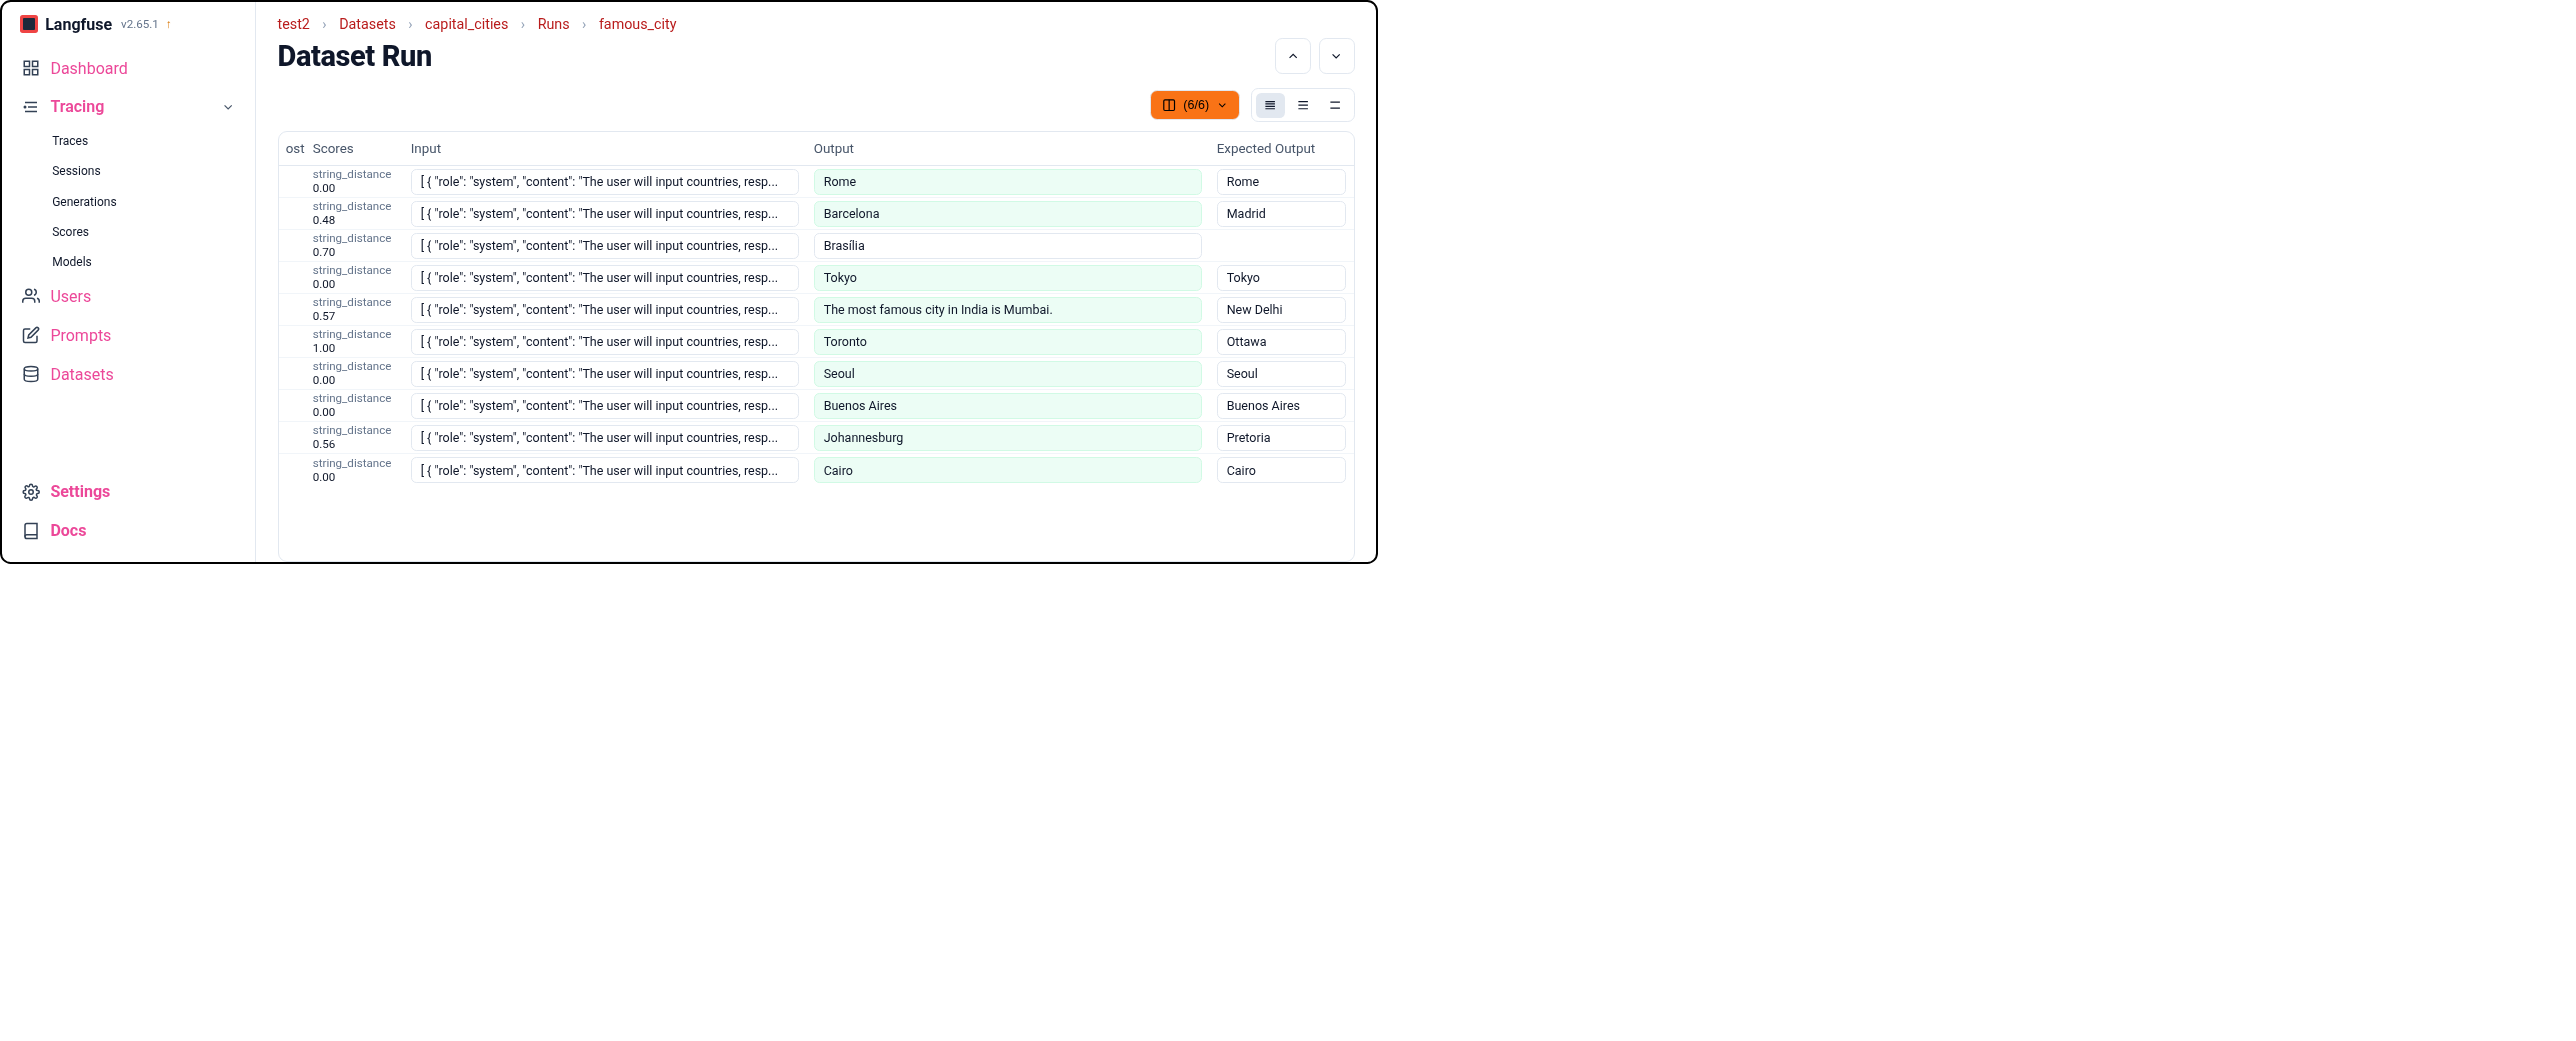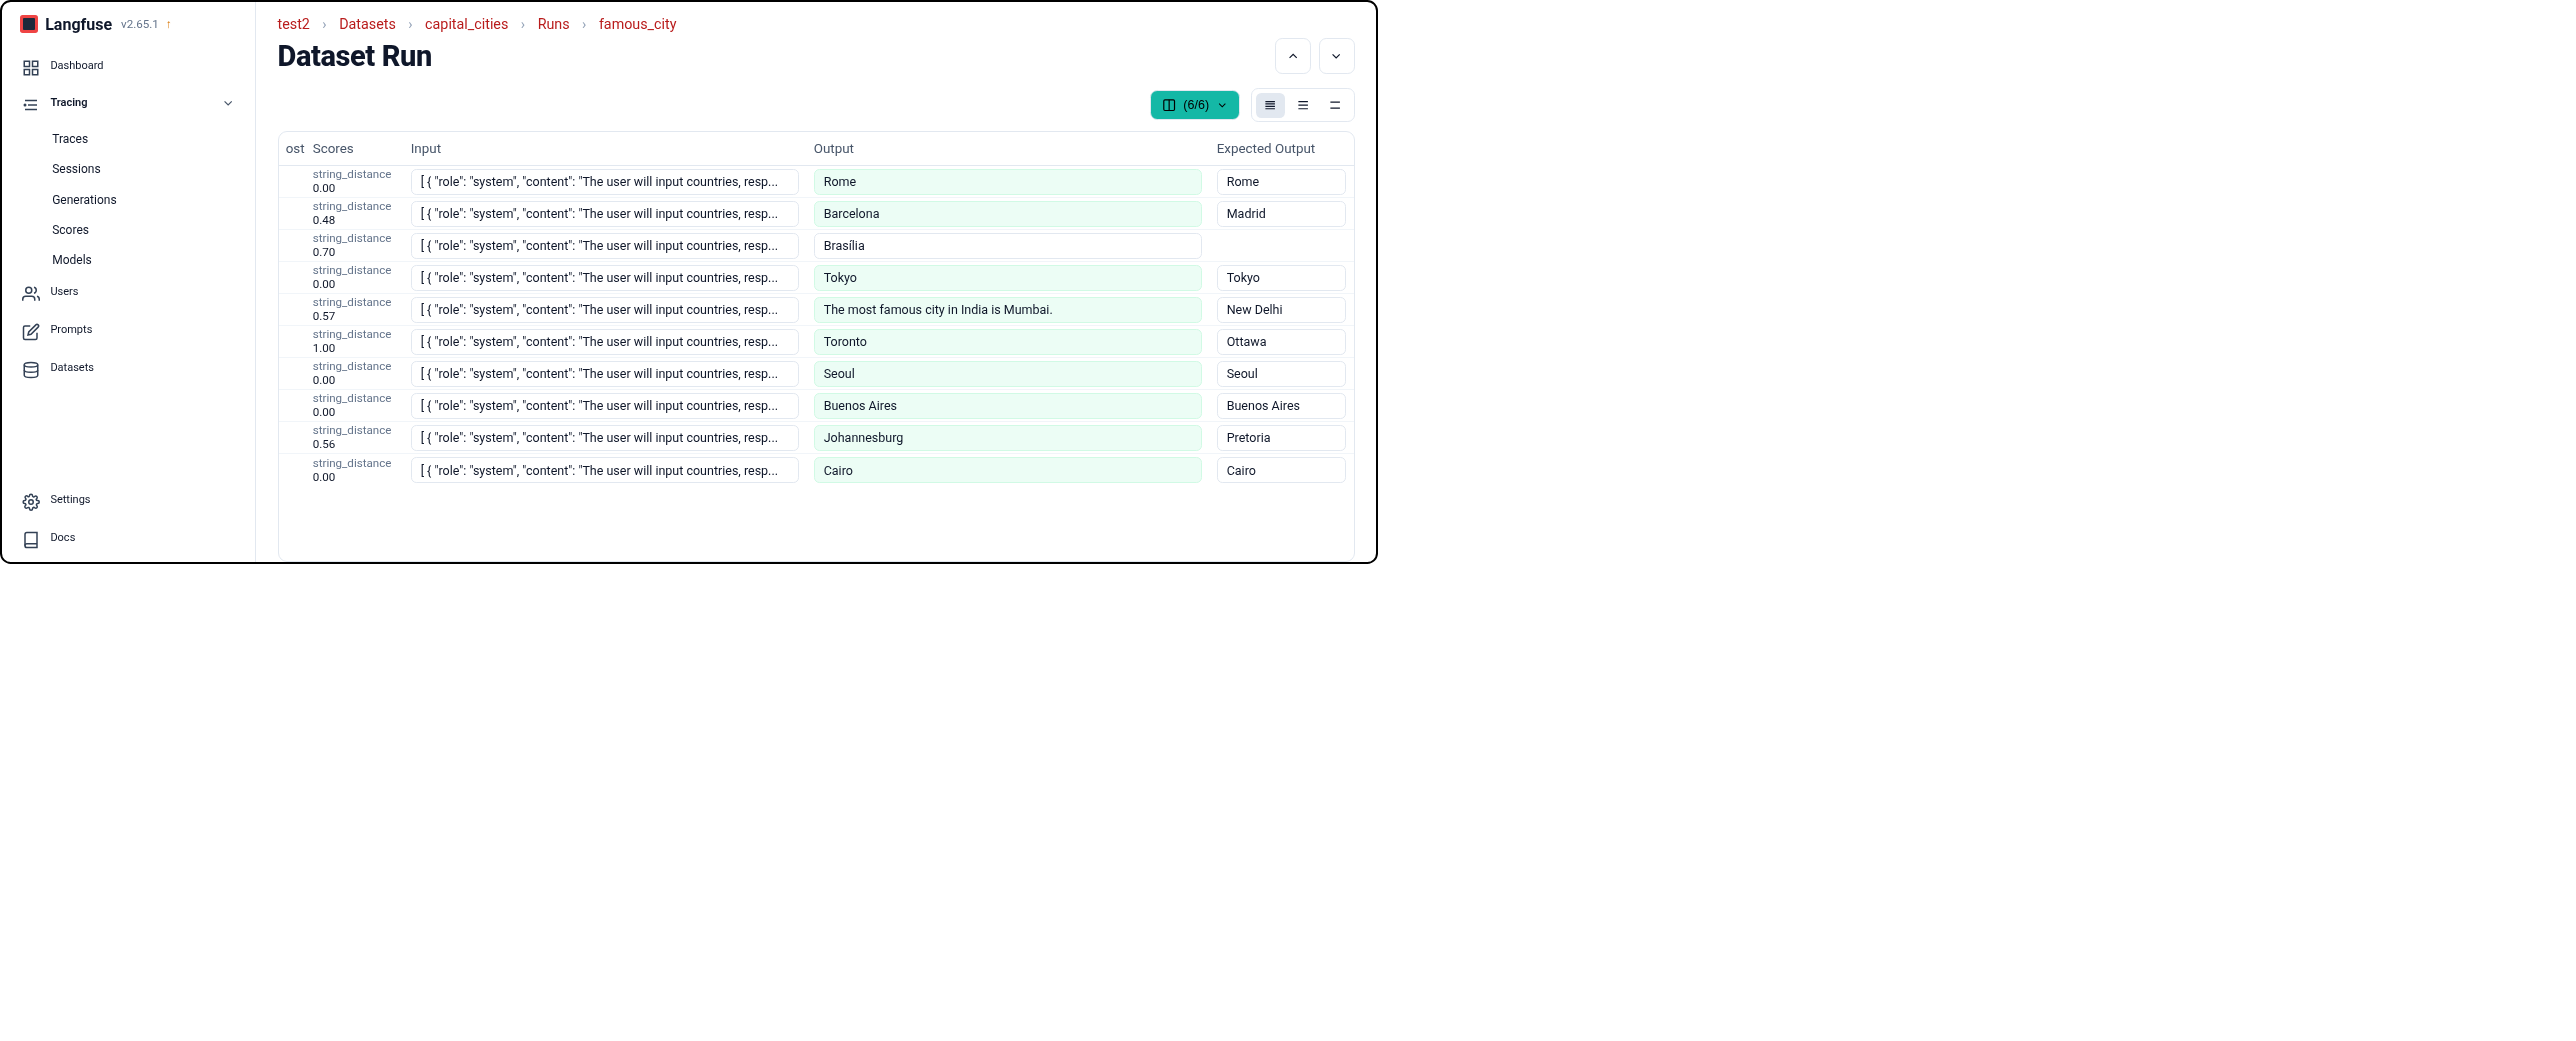--- a/index.html
+++ b/index.html
@@ -44,39 +44,39 @@
     background: #1e293b;
     border-radius: 0.9px;
   }
   .brand-name { font-weight: 700; font-size: 16px; }
   .brand-version { color: #64748b; font-size: 11.6px; margin-left: 1.8px; }
   .brand-arrow { color: #d97706; font-size: 11.6px; }
 
   .nav { display: flex; flex-direction: column; gap: 1.8px; padding: 0 7.2px; }
   .nav-item {
     display: flex;
-    align-items: flex-start;
+    align-items: center;
     gap: 10.7px;
     padding: 9px 12.5px;
     border-radius: 7.2px;
     cursor: pointer;
-    font-size: 11px;
-    color: #0f172a;
+    font-size: 16px;
+    color: #ec4899;
   }
   .nav-item .chev { margin-left: auto; color: #475569; }
   .nav-item.bold { font-weight: 600; }
   .nav-sub {
     padding: 7.2px 12.5px 7.2px 43px;
     font-size: 12px;
     color: #0f172a;
     cursor: pointer;
     border-radius: 5.4px;
   }
   .nav-icon { width: 18px; height: 18px; color: #334155; flex-shrink: 0; }
-  .nav-bottom { margin-top: auto; padding-bottom: 4px; }
+  .nav-bottom { margin-top: auto; padding-bottom: 13px; font-weight: bold; }
 
   
   .main { flex: 1; display: flex; flex-direction: column; overflow: hidden; }
   .crumbs {
     display: flex; align-items: center; gap: 12.5px;
     padding: 14.3px 21.5px 0 21.5px;
     font-size: 14.3px;
     color: #475569;
   }
   .crumbs a { color: #b91c1c; text-decoration: none; cursor: pointer; }
@@ -103,21 +103,21 @@
     gap: 10.7px;
     padding: 0 21.5px 9px 21.5px;
   }
   .col-btn {
     display: flex; align-items: center; gap: 7.2px;
     border: 0.9px solid #e2e8f0;
     border-radius: 7.2px;
     padding: 7.2px 10.7px;
     cursor: pointer;
     font-size: 12.5px;
-    background: #14b8a6;
+    background: #f97316;
   }
   .density-group {
     display: flex; align-items: center; gap: 3.6px;
     border: 0.9px solid #e2e8f0; border-radius: 7.2px;
     padding: 3.6px;
   }
   .density-btn {
     width: 29px; height: 25px;
     display: flex; align-items: center; justify-content: center;
     border-radius: 5.4px;

